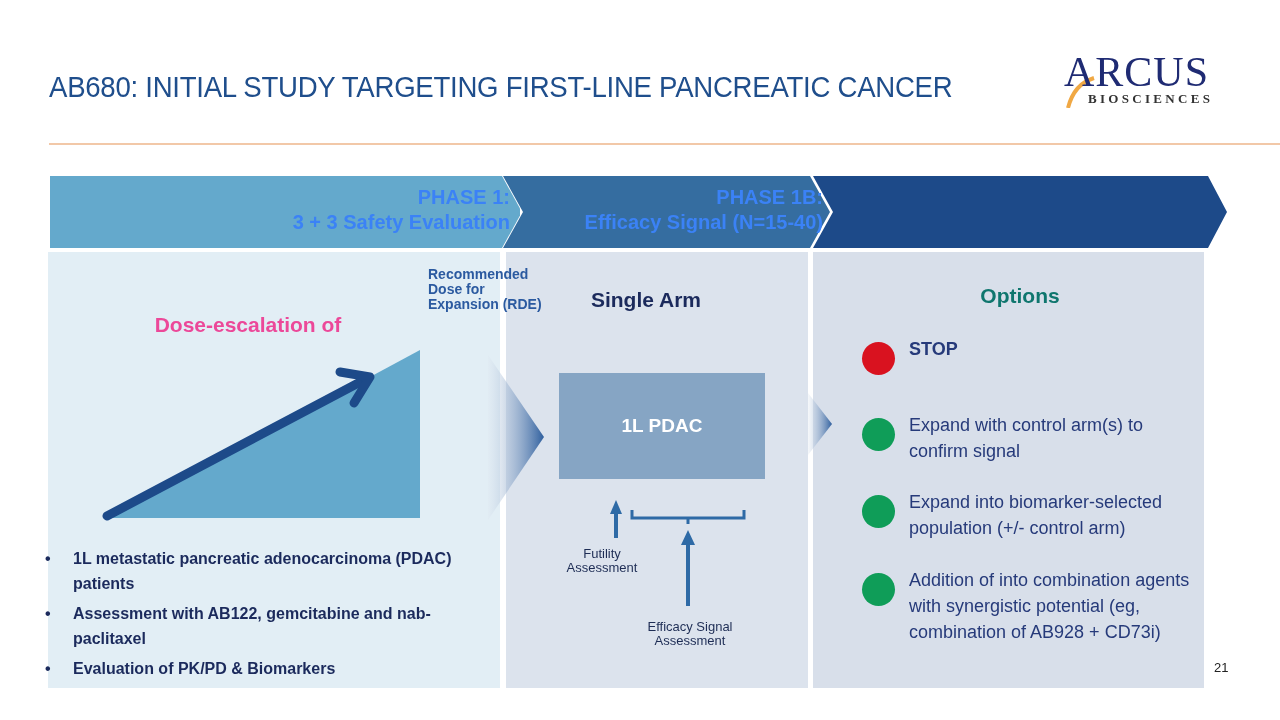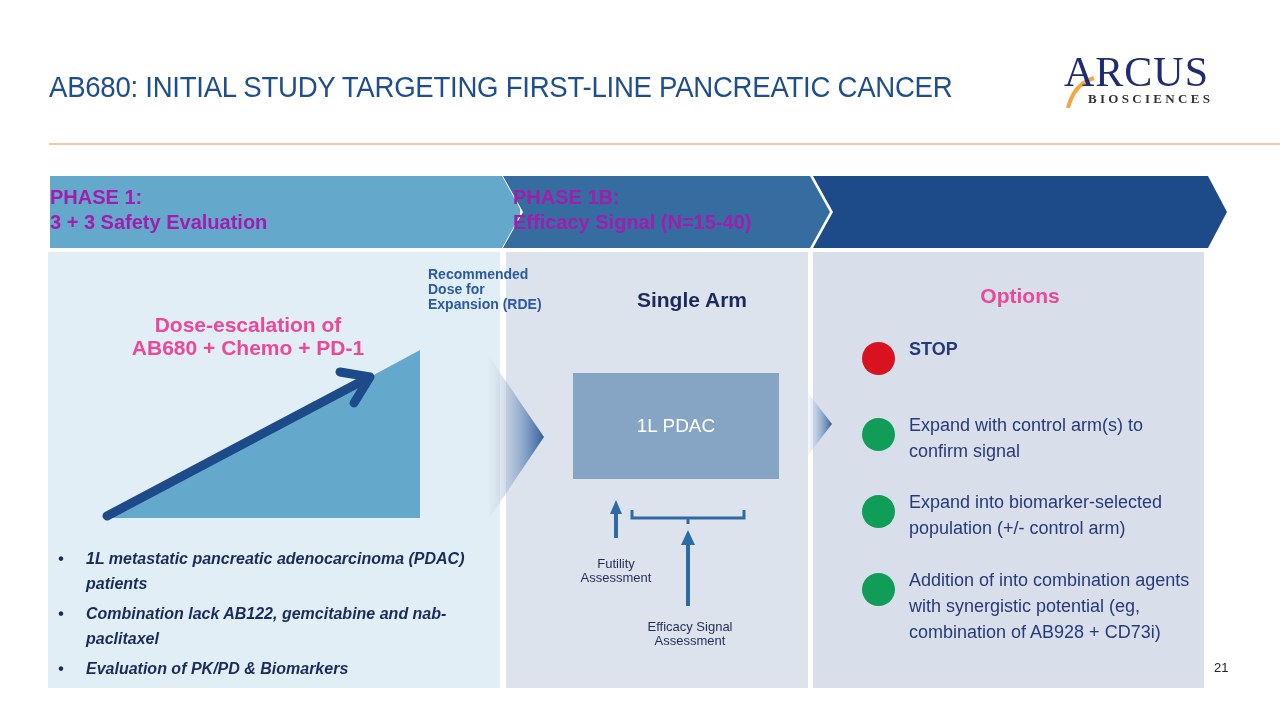--- a/index.html
+++ b/index.html
@@ -7,34 +7,34 @@
     .abs { position:absolute; }
     .title { left:49px; top:70px; font-size:30px; color:#1f4e8c; letter-spacing:-0.3px; font-weight:normal; white-space:nowrap; transform:scaleX(0.92); transform-origin:left top; }
     .rule { left:49px; top:143px; width:1231px; height:2px; background:#f2c8a8; }
     .logo { left:1062px; top:50px; width:170px; height:60px; }
     .logo-arcus { position:absolute; left:2px; top:0; font-family:"Liberation Serif","DejaVu Serif",serif; font-size:42px; color:#1f2b73; letter-spacing:1px; line-height:44px; }
     .logo-bio { position:absolute; left:26px; top:41px; font-family:"Liberation Serif","DejaVu Serif",serif; font-size:13px; font-weight:bold; color:#333; letter-spacing:3.3px; }
     .logo-swoosh { position:absolute; left:4px; top:24px; }
 
     .banner { top:176px; height:72px; }
     .banner svg { position:absolute; left:0; top:0; }
-    .banner-text { position:absolute; top:9px; width:100%; text-align:left; color:#a21caf; font-weight:bold; font-size:20px; line-height:25px; }
+    .banner-text { position:absolute; top:9px; width:100%; text-align:right; color:#3b82f6; font-weight:bold; font-size:20px; line-height:25px; }
 
     .panel { top:252px; height:436px; }
     .p1 { left:48px; width:452px; background:#e2eef5; }
     .p2 { left:506px; width:302px; background:#dce3ed; }
     .p3 { left:813px; width:391px; background:#d8dfea; }
 
     .h-dose { left:48px; top:273px; width:400px; text-align:center; font-size:21px; font-weight:bold; color:#ec4899; line-height:23px;margin-top:40px; }
     .rde { left:428px; top:267px; width:148px; text-align:left; font-size:14px; font-weight:bold; color:#2b5aa0; line-height:15px; }
-    .single-arm { left:622px; top:288px; width:140px; text-align:center; font-size:21px; font-weight:bold; color:#1b2a5c; }
-    .pdac-box { left:573px; top:373px; width:206px; height:106px; background:#86a5c4; color:#fff; font-weight:normal; font-size:19px; display:flex; align-items:center; justify-content:center; }
-    .options-h { left:940px; top:284px; width:160px; text-align:center; font-size:21px; font-weight:bold; color:#ec4899; }
+    .single-arm { left:576px; top:288px; width:140px; text-align:center; font-size:21px; font-weight:bold; color:#1b2a5c; }
+    .pdac-box { left:559px; top:373px; width:206px; height:106px; background:#86a5c4; color:#fff; font-weight:bold; font-size:19px; display:flex; align-items:center; justify-content:center; }
+    .options-h { left:940px; top:284px; width:160px; text-align:center; font-size:21px; font-weight:bold; color:#0f766e; }
 
-    .bullets { left:58px; top:546px; width:440px; font-size:16px; font-weight:bold; color:#1b2a5c; line-height:25px;font-style:italic; }
+    .bullets { left:45px; top:546px; width:440px; font-size:16px; font-weight:bold; color:#1b2a5c; line-height:25px; }
     .bullets .b { position:relative; padding-left:28px; margin-bottom:5px; }
     .bullets .b::before { content:"•"; position:absolute; left:0; top:0; }
 
     .opt { left:862px; width:330px; font-size:18px; color:#263a7a; line-height:26px; }
     .opt .dot { position:absolute; left:0; top:6px; width:33px; height:33px; border-radius:50%; }
     .opt .txt { margin-left:47px; }
     .opt b { color:#263a7a; }
 
     .small-label { font-size:13px; color:#1e2d55; text-align:center; line-height:14px; }
     .pagenum { left:1214px; top:660px; font-size:13px; color:#222; }
@@ -76,21 +76,20 @@
       <polygon points="0,0 395,0 414,36 395,72 0,72 20,36" fill="#1d4a89"></polygon>
     </svg>
 </div>
 
 <div class="abs panel p1"></div>
 <div class="abs panel p2"></div>
 <div class="abs panel p3"></div>
 
 <div class="abs h-dose">
   <div>Dose-escalation of</div>
-  <div>AB680 + Chemo + PD-1</div>
 </div>
 <div class="abs rde">
   <div>Recommended</div>
   <div>Dose for</div>
   <div>Expansion (RDE)</div>
 </div>
 
 <svg class="abs" style="left:48px;top:340px;" width="460" height="190">
   <polygon points="60,178 372,10 372,178" fill="#64a9cc"></polygon>
   <line x1="59" y1="176" x2="316" y2="40" stroke="#1d4a89" stroke-width="9" stroke-linecap="round"></line>
@@ -111,36 +110,36 @@
       <linearGradient id="g2" x1="0" x2="1" y1="0" y2="0">
         <stop offset="0" stop-color="#dfe7f0" stop-opacity="0.3"></stop>
         <stop offset="1" stop-color="#2f5f9e"></stop>
       </linearGradient>
     </defs>
   <polygon points="0,0 24,31 0,62" fill="url(#g2)"></polygon>
 </svg>
 
 <div class="abs bullets">
   <div class="b">1L metastatic pancreatic adenocarcinoma (PDAC) patients</div>
-  <div class="b">Combination lack AB122, gemcitabine and nab-paclitaxel</div>
+  <div class="b">Assessment with AB122, gemcitabine and nab-paclitaxel</div>
   <div class="b">Evaluation of PK/PD &amp; Biomarkers</div>
 </div>
 
 <div class="abs single-arm">Single Arm</div>
 <div class="abs pdac-box">1L PDAC</div>
 
 <svg class="abs" style="left:600px;top:500px;" width="160" height="110">
   <polygon points="16,0 10,14 22,14" fill="#2e6aa6"></polygon>
   <rect x="14" y="12" width="4" height="26" fill="#2e6aa6"></rect>
   <path d="M32 10 L32 18 L144 18 L144 10" fill="none" stroke="#2e6aa6" stroke-width="3"></path>
   <line x1="88" y1="18" x2="88" y2="24" stroke="#2e6aa6" stroke-width="3"></line>
   <polygon points="88,30 81,45 95,45" fill="#2e6aa6"></polygon>
   <rect x="86" y="43" width="4" height="63" fill="#2e6aa6"></rect>
 </svg>
-<div class="abs small-label" style="left:566px;top:547px;width:100px;margin-top:10px;">
+<div class="abs small-label" style="left:552px;top:547px;width:100px;">
   <div>Futility</div>
   <div>Assessment</div>
 </div>
 <div class="abs small-label" style="left:635px;top:620px;width:110px;">
   <div>Efficacy Signal</div>
   <div>Assessment</div>
 </div>
 
 <div class="abs options-h">Options</div>
 

